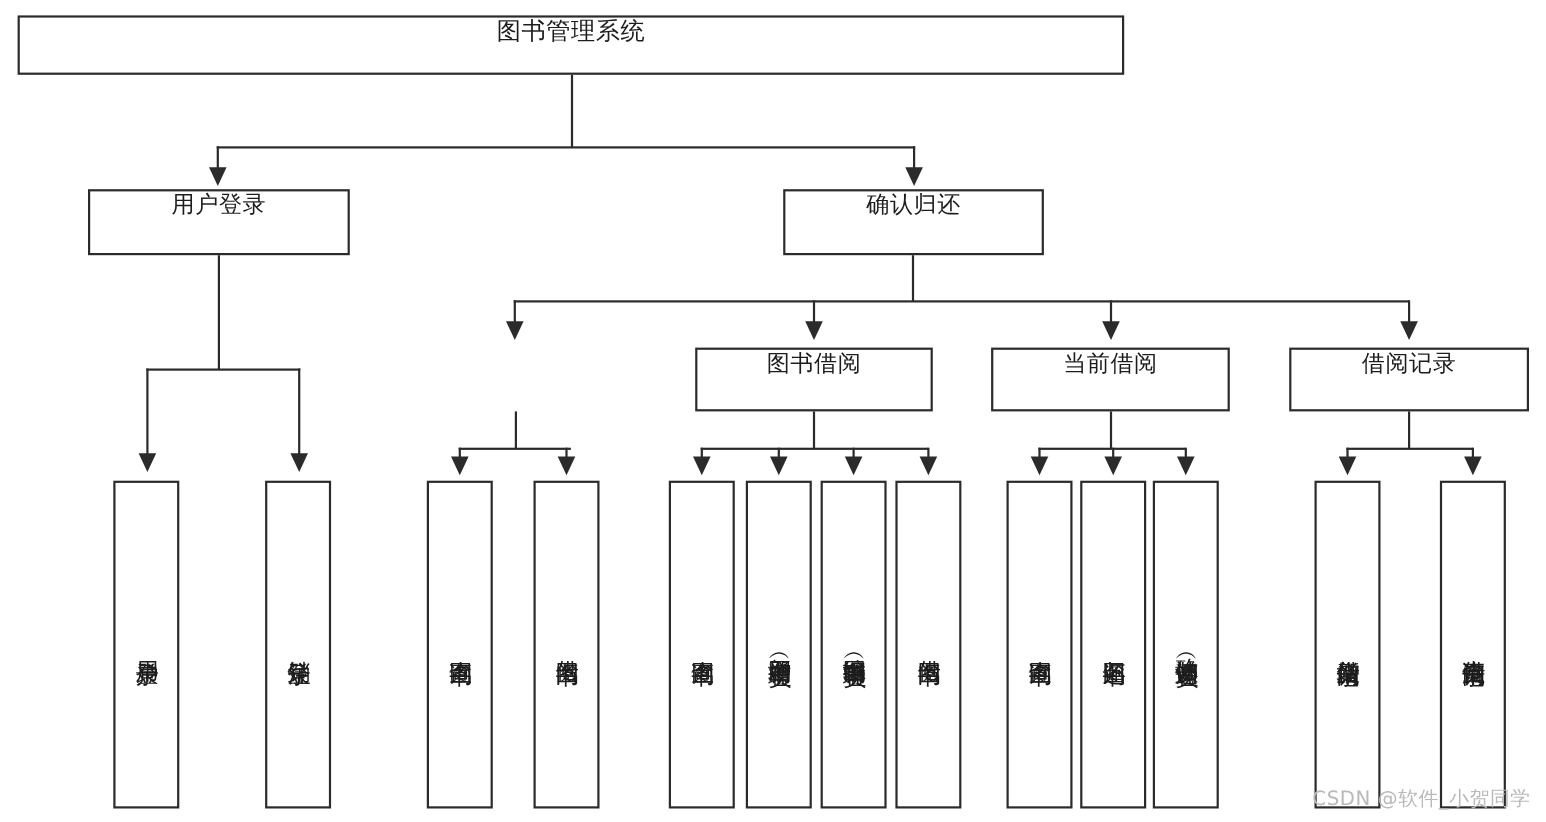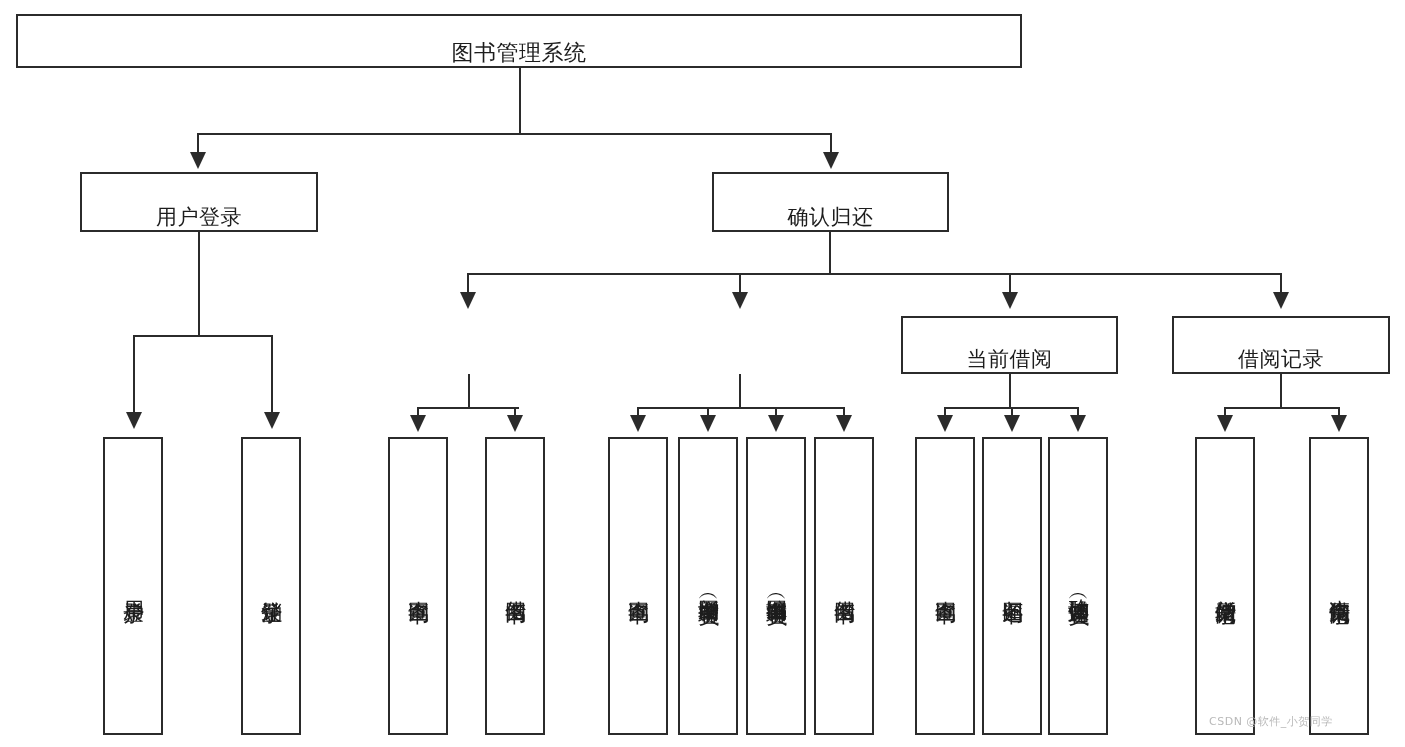--- a/index.html
+++ b/index.html
@@ -16,21 +16,21 @@
     background:#ffffff;
     overflow:hidden;
   }
   
   .node{
     position:absolute;
     box-sizing:border-box;
     background:#ffffff;
     border:2px solid #2b2b2b;
     display:flex;
-    align-items:flex-end;
+    align-items:flex-start;
     justify-content:center;
     text-align:center;
   }
   .node .lbl{
     font-size:21px;
     line-height:1.2;
     letter-spacing:0.5px;
     color:#1d1d1d;
     white-space:nowrap;
   }
@@ -65,26 +65,25 @@
   .arrow{
     position:absolute;
     width:0;height:0;
     border-left:8px solid transparent;
     border-right:8px solid transparent;
     border-top:17px solid #2b2b2b;
   }
   
   .watermark{
     position:absolute;
-    font-size:11px;
+    font-size:18px;
     color:#b9b9b9;
     letter-spacing:0.5px;
     white-space:nowrap;
     user-select:none;
-    margin-left:16px;
   }
 </style>
 </head>
 <body>
 
 <div id="canvas">
 
   <div class="node root" style="left:16px; top:14px; width:1006px; height:54px;">
     <span class="lbl">图书管理系统</span>
   </div>
@@ -118,20 +117,23 @@
   <div class="hline" style="left:467px; top:273px; width:814px;"></div>
   <div class="vline" style="left:467px; top:273px; height:22px;"></div>
   <div class="arrow" style="left:460px; top:292px;"></div>
   <div class="vline" style="left:739px; top:273px; height:22px;"></div>
   <div class="arrow" style="left:732px; top:292px;"></div>
   <div class="vline" style="left:1009px; top:273px; height:22px;"></div>
   <div class="arrow" style="left:1002px; top:292px;"></div>
   <div class="vline" style="left:1280px; top:273px; height:22px;"></div>
   <div class="arrow" style="left:1273px; top:292px;"></div>
 
+  <div class="node" style="left:632px; top:316px; width:216px; height:58px;">
+    <span class="lbl">图书借阅</span>
+  </div>
   <div class="node" style="left:1172px; top:316px; width:218px; height:58px;">
     <span class="lbl">借阅记录</span>
   </div>
   <div class="node" style="left:901px; top:316px; width:217px; height:58px;">
     <span class="lbl">当前借阅</span>
   </div>
 
   <div class="vline" style="left:468px; top:374px; height:34px;"></div>
   <div class="hline" style="left:417px; top:407px; width:102px;"></div>
   <div class="vline" style="left:417px; top:407px; height:12px;"></div>

